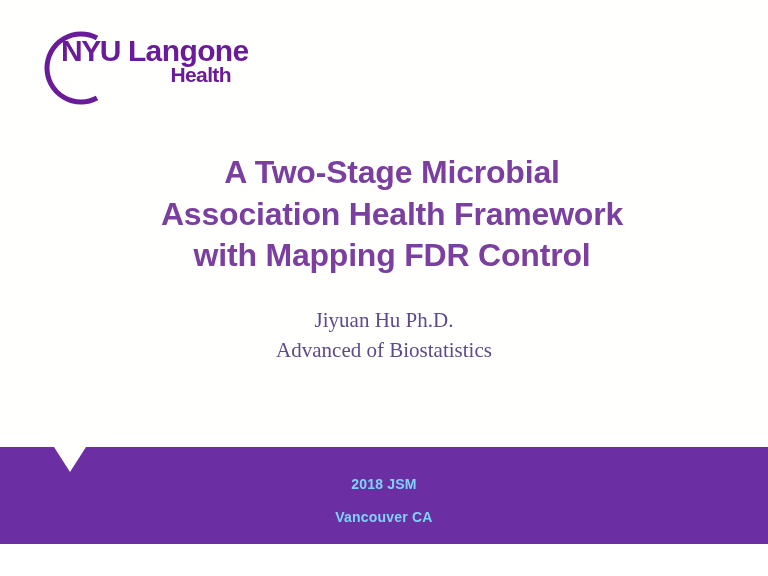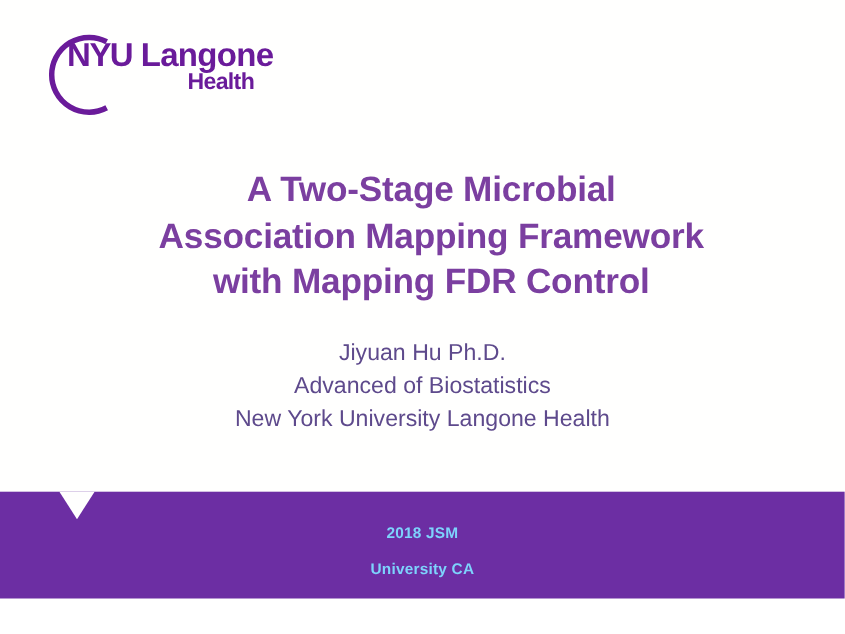--- a/index.html
+++ b/index.html
@@ -83,21 +83,21 @@
     position: absolute;
     left: 0;
     top: 306px;
     width: 768px;
     text-align: center;
     color: #5E4A8C;
     font-size: 21px;
     font-weight: normal;
     line-height: 1.42;
   }
-  .author-line { display: block; }
+  .author-line { display: block; font-family: Liberation Serif, serif; }
 
   
   .footer-band {
     position: absolute;
     left: 0;
     top: 447px;
     width: 768px;
     height: 129px;
     background: #6C2EA3;
   }
@@ -135,31 +135,30 @@
       <path d="M69 14 A 34 34 0 1 0 69 74" fill="none" stroke="#6A1B9A" stroke-width="5" stroke-linecap="butt"></path>
     </svg>
     <div class="logo-wordmark">
       <span class="logo-line1"><span class="nyu">NYU</span><span> Langone</span></span>
       <span class="logo-line2">Health</span>
     </div>
   </div>
 
   <div class="title-block">
     <span class="title-line">A Two-Stage Microbial</span>
-    <span class="title-line">Association Mapping Framework</span>
+    <span class="title-line">Association Health Framework</span>
     <span class="title-line">with Mapping FDR Control</span>
   </div>
 
   <div class="author-block">
     <span class="author-line">Jiyuan Hu Ph.D.</span>
     <span class="author-line">Advanced of Biostatistics</span>
-    <span class="author-line">New York University Langone Health</span>
   </div>
 
   <div class="footer-band">
     <div class="footer-notch"></div>
     <div class="footer-text">
       <span class="footer-line">2018 JSM</span>
-      <span class="footer-line">University CA</span>
+      <span class="footer-line">Vancouver CA</span>
     </div>
   </div>
 
 </div>
 
 </body></html>

